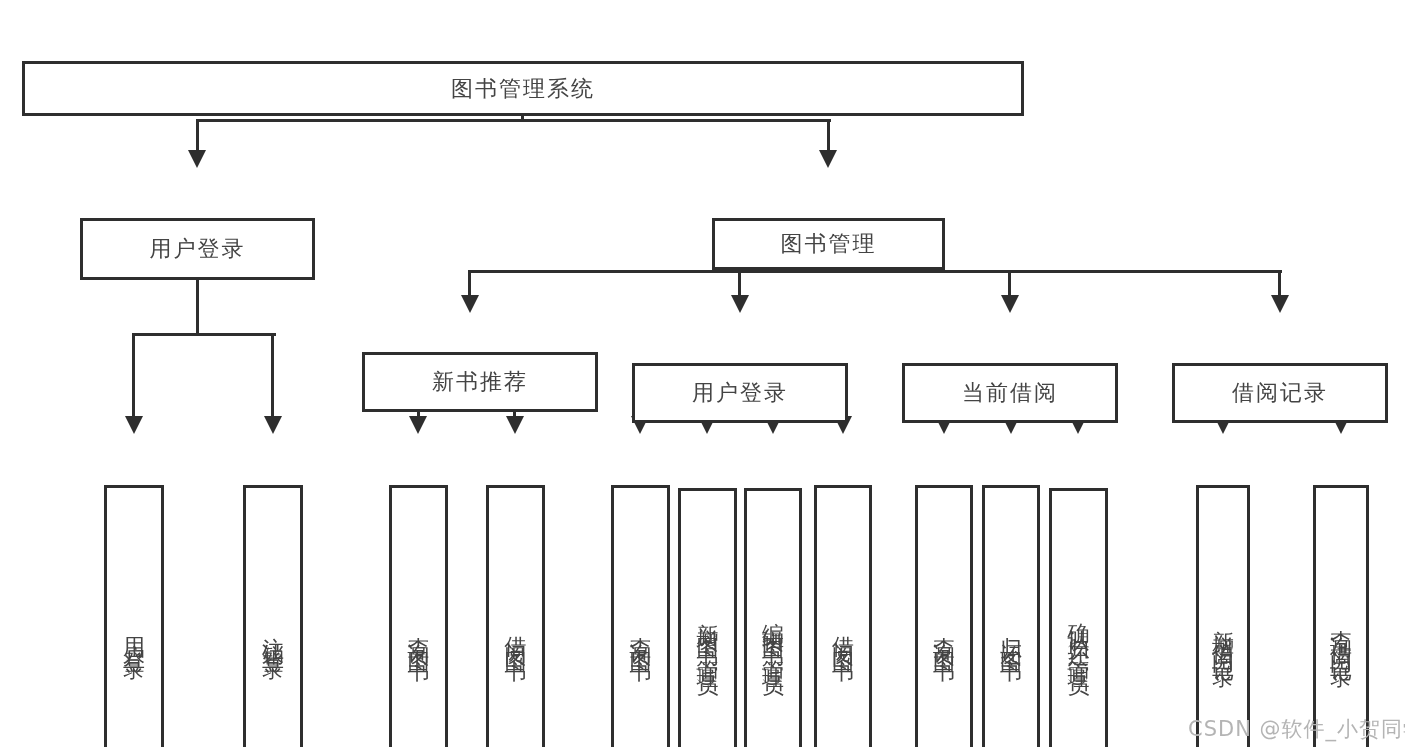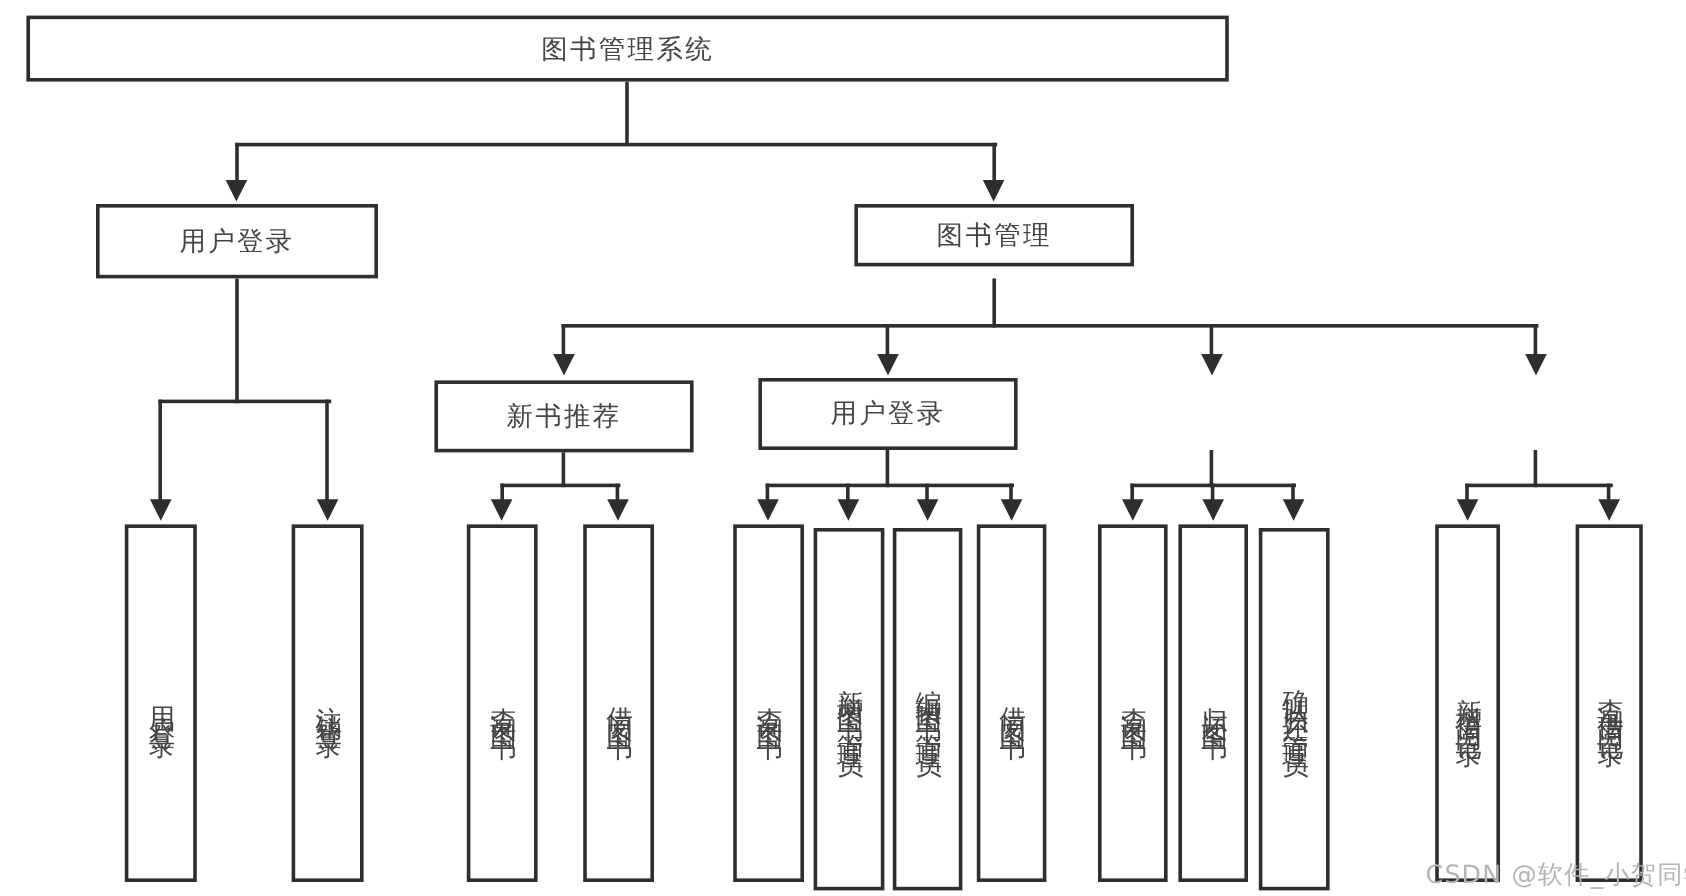--- a/index.html
+++ b/index.html
@@ -17,20 +17,21 @@
     overflow:hidden;
   }
   .node{
     position:absolute;
     box-sizing:border-box;
     border:3px solid var(--line);
     background:var(--bg);
     display:flex;align-items:center;justify-content:center;
     color:var(--text);
     z-index:2;
+    margin-top:48px;
   }
   .hbox{font-size:22px;letter-spacing:2px;}
   .vbox{
     writing-mode:vertical-rl;
     text-orientation:upright;
     font-size:22px;
     letter-spacing:0.34em;
     line-height:1;
   }
   .vl,.hl{position:absolute;background:var(--line);z-index:1;}
@@ -119,25 +120,31 @@
     <span>图书管理系统</span>
   </div>
 
   <div class="node hbox" style="left:80px;top:170px;width:235px;height:62px">
     <span>用户登录</span>
   </div>
   <div class="node hbox" style="left:712px;top:170px;width:233px;height:52px">
     <span>图书管理</span>
   </div>
 
-  <div class="node hbox" style="left:362px;top:317px;width:216px;height:60px">
+  <div class="node hbox" style="left:362px;top:304px;width:236px;height:60px">
     <span>新书推荐</span>
   </div>
   <div class="node hbox" style="left:632px;top:315px;width:216px;height:60px">
     <span>用户登录</span>
+  </div>
+  <div class="node hbox" style="left:902px;top:315px;width:216px;height:60px">
+    <span>当前借阅</span>
+  </div>
+  <div class="node hbox" style="left:1172px;top:315px;width:216px;height:60px">
+    <span>借阅记录</span>
   </div>
 
   <div class="node vbox" style="left:104px;top:437px;width:60px;height:298px">
     <span>用户登录</span>
   </div>
   <div class="node vbox" style="left:243px;top:437px;width:60px;height:298px">
     <span>注销登录</span>
   </div>
 
   <div class="node vbox" style="left:389px;top:437px;width:59px;height:298px">

